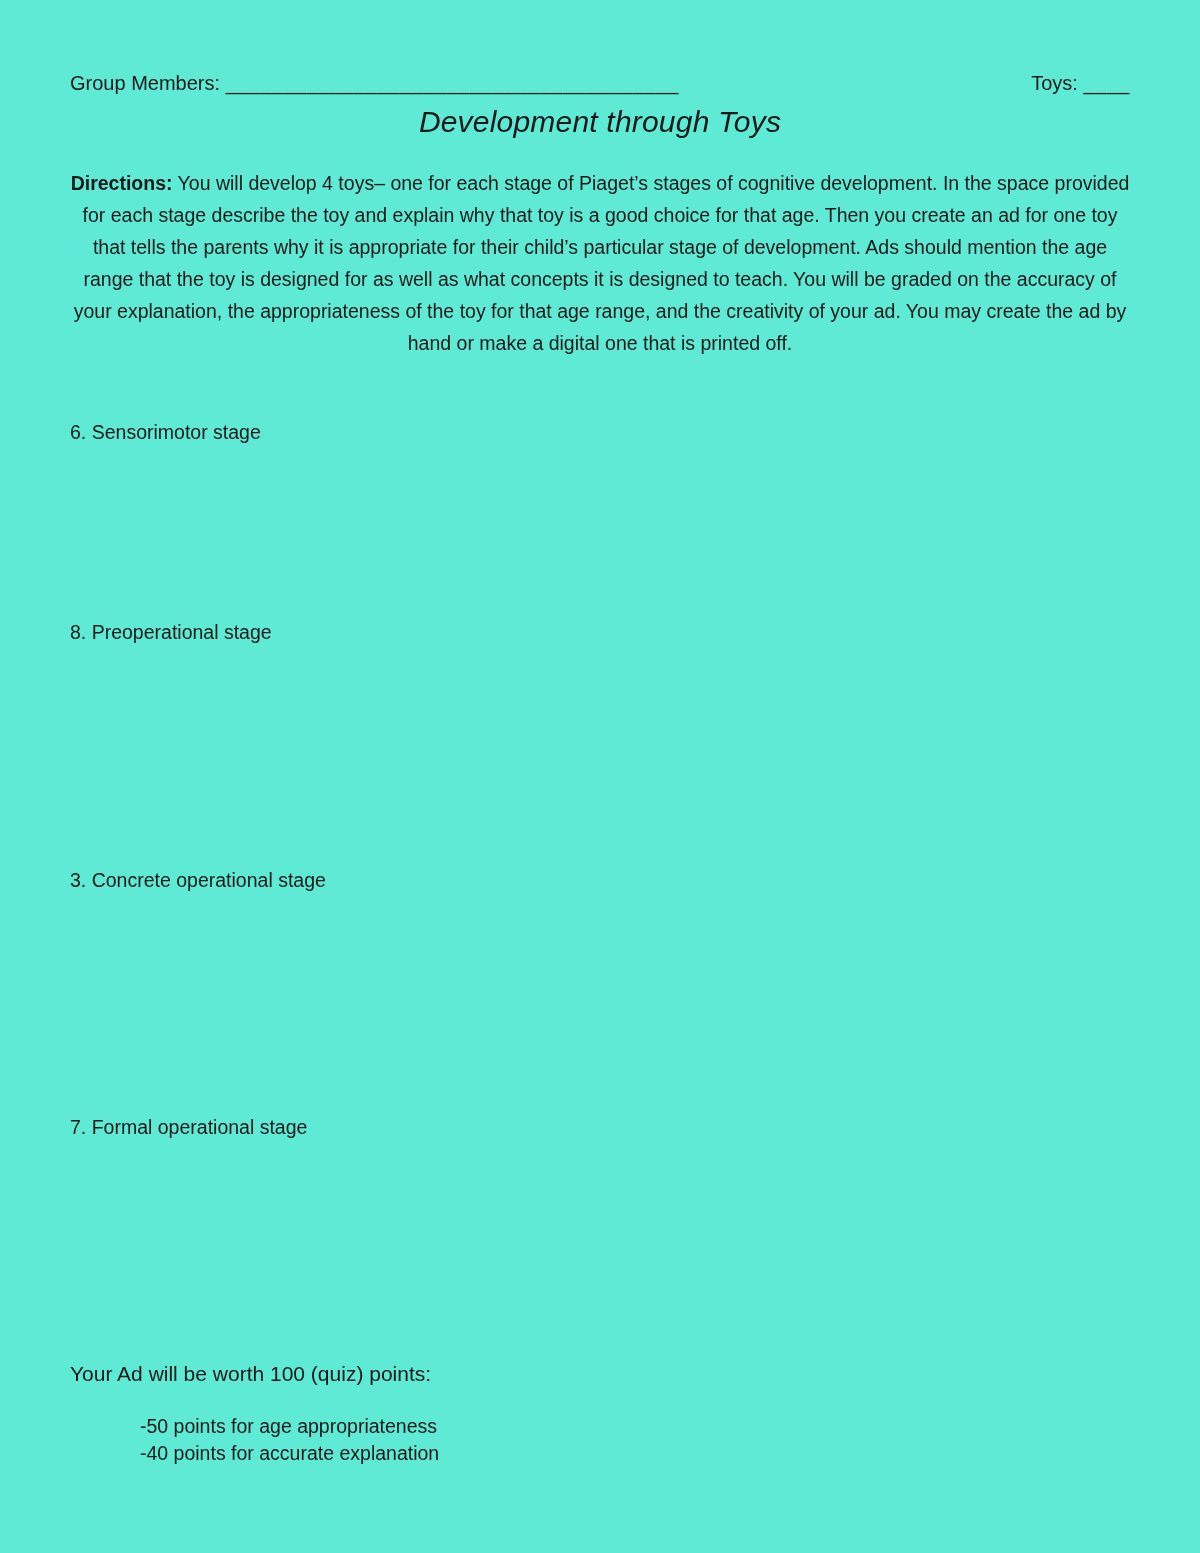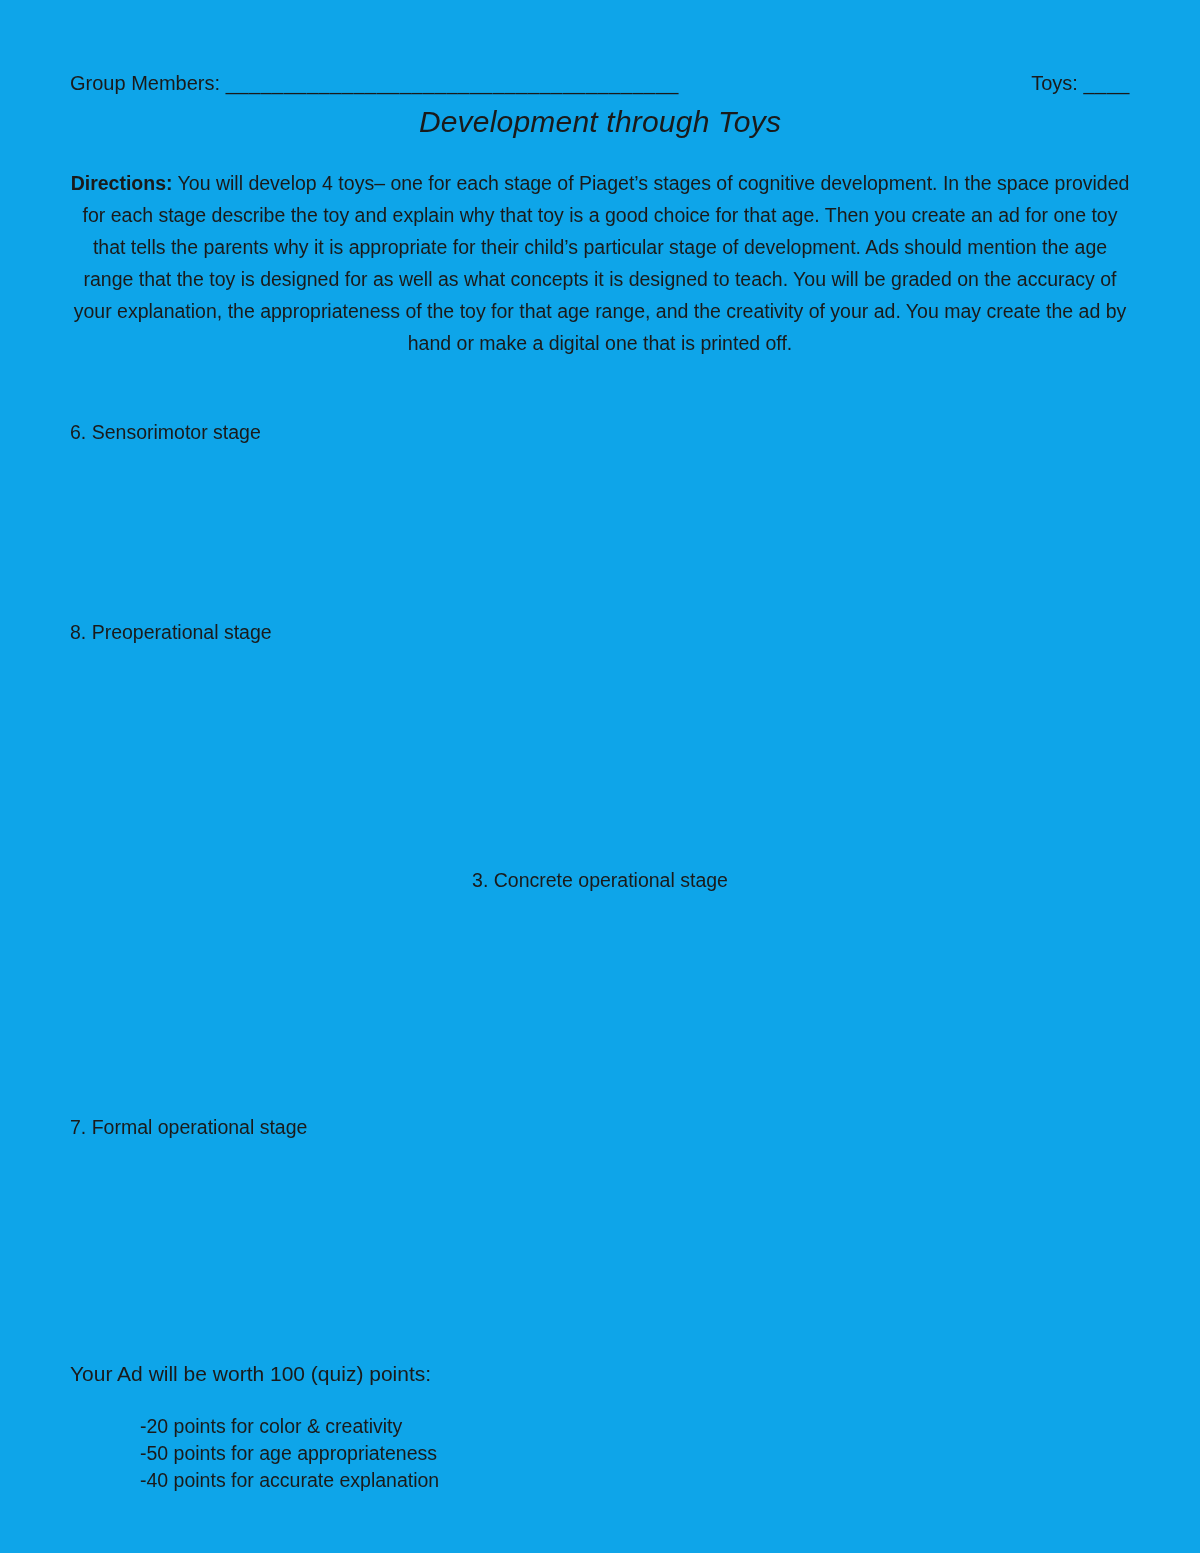--- a/index.html
+++ b/index.html
@@ -4,21 +4,21 @@
 <style>
   * { margin: 0; padding: 0; box-sizing: border-box; }
   html, body {
     background: #ffffff;
     font-family: "Liberation Sans", "DejaVu Sans", sans-serif;
     color: #1a1a1a;
   }
   .page {
     width: 1200px;
     height: 1553px;
-    background: #0ea5e9;
+    background: #5eead4;
     padding: 72px 70px 0 70px;
     position: relative;
     overflow: hidden;
   }
   .header-row {
     display: flex;
     justify-content: space-between;
     align-items: baseline;
     font-size: 20px;
   }
@@ -46,21 +46,21 @@
   }
   .stages {
     margin-top: 60px;
   }
   .stage-label {
     font-size: 19.5px;
     line-height: 26px;
   }
   .stage-1 { margin-bottom: 174px; }
   .stage-2 { margin-bottom: 222px; }
-  .stage-3 { margin-bottom: 221px; text-align: center; }
+  .stage-3 { margin-bottom: 221px; }
   .stage-4 { margin-bottom: 221px; }
   .points-heading {
     font-size: 21px;
     line-height: 26px;
   }
   .points-list {
     margin-top: 26px;
     margin-left: 70px;
     font-size: 19.5px;
     line-height: 27px;
@@ -92,18 +92,17 @@
   <div class="stages">
     <div class="stage-label stage-1">6. Sensorimotor stage</div>
     <div class="stage-label stage-2">8. Preoperational stage</div>
     <div class="stage-label stage-3">3. Concrete operational stage</div>
     <div class="stage-label stage-4">7. Formal operational stage</div>
   </div>
 
   <div class="points-heading">Your Ad will be worth 100 (quiz) points:</div>
 
   <div class="points-list">
-    <div class="point-item">-20 points for color &amp; creativity</div>
     <div class="point-item">-50 points for age appropriateness</div>
     <div class="point-item">-40 points for accurate explanation</div>
   </div>
 
 </div>
 
 </body></html>

